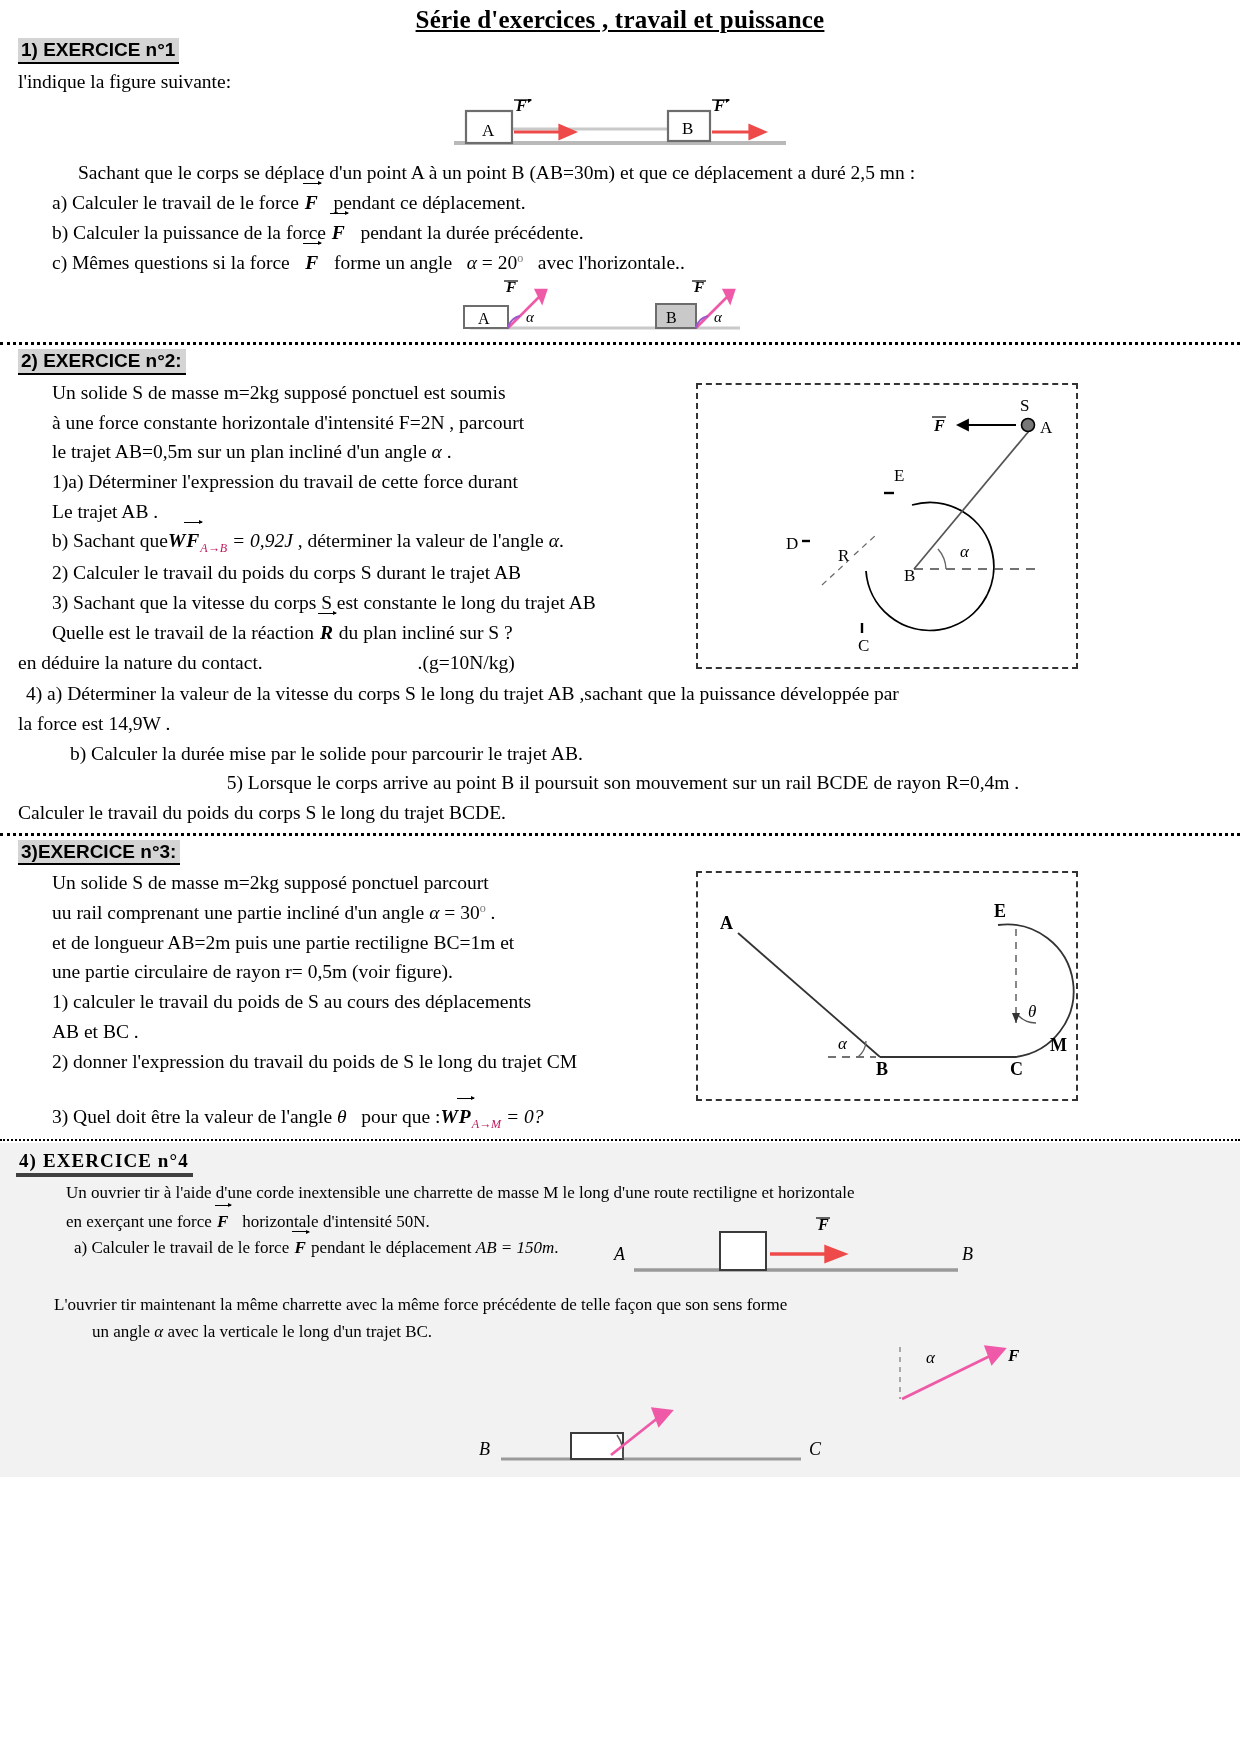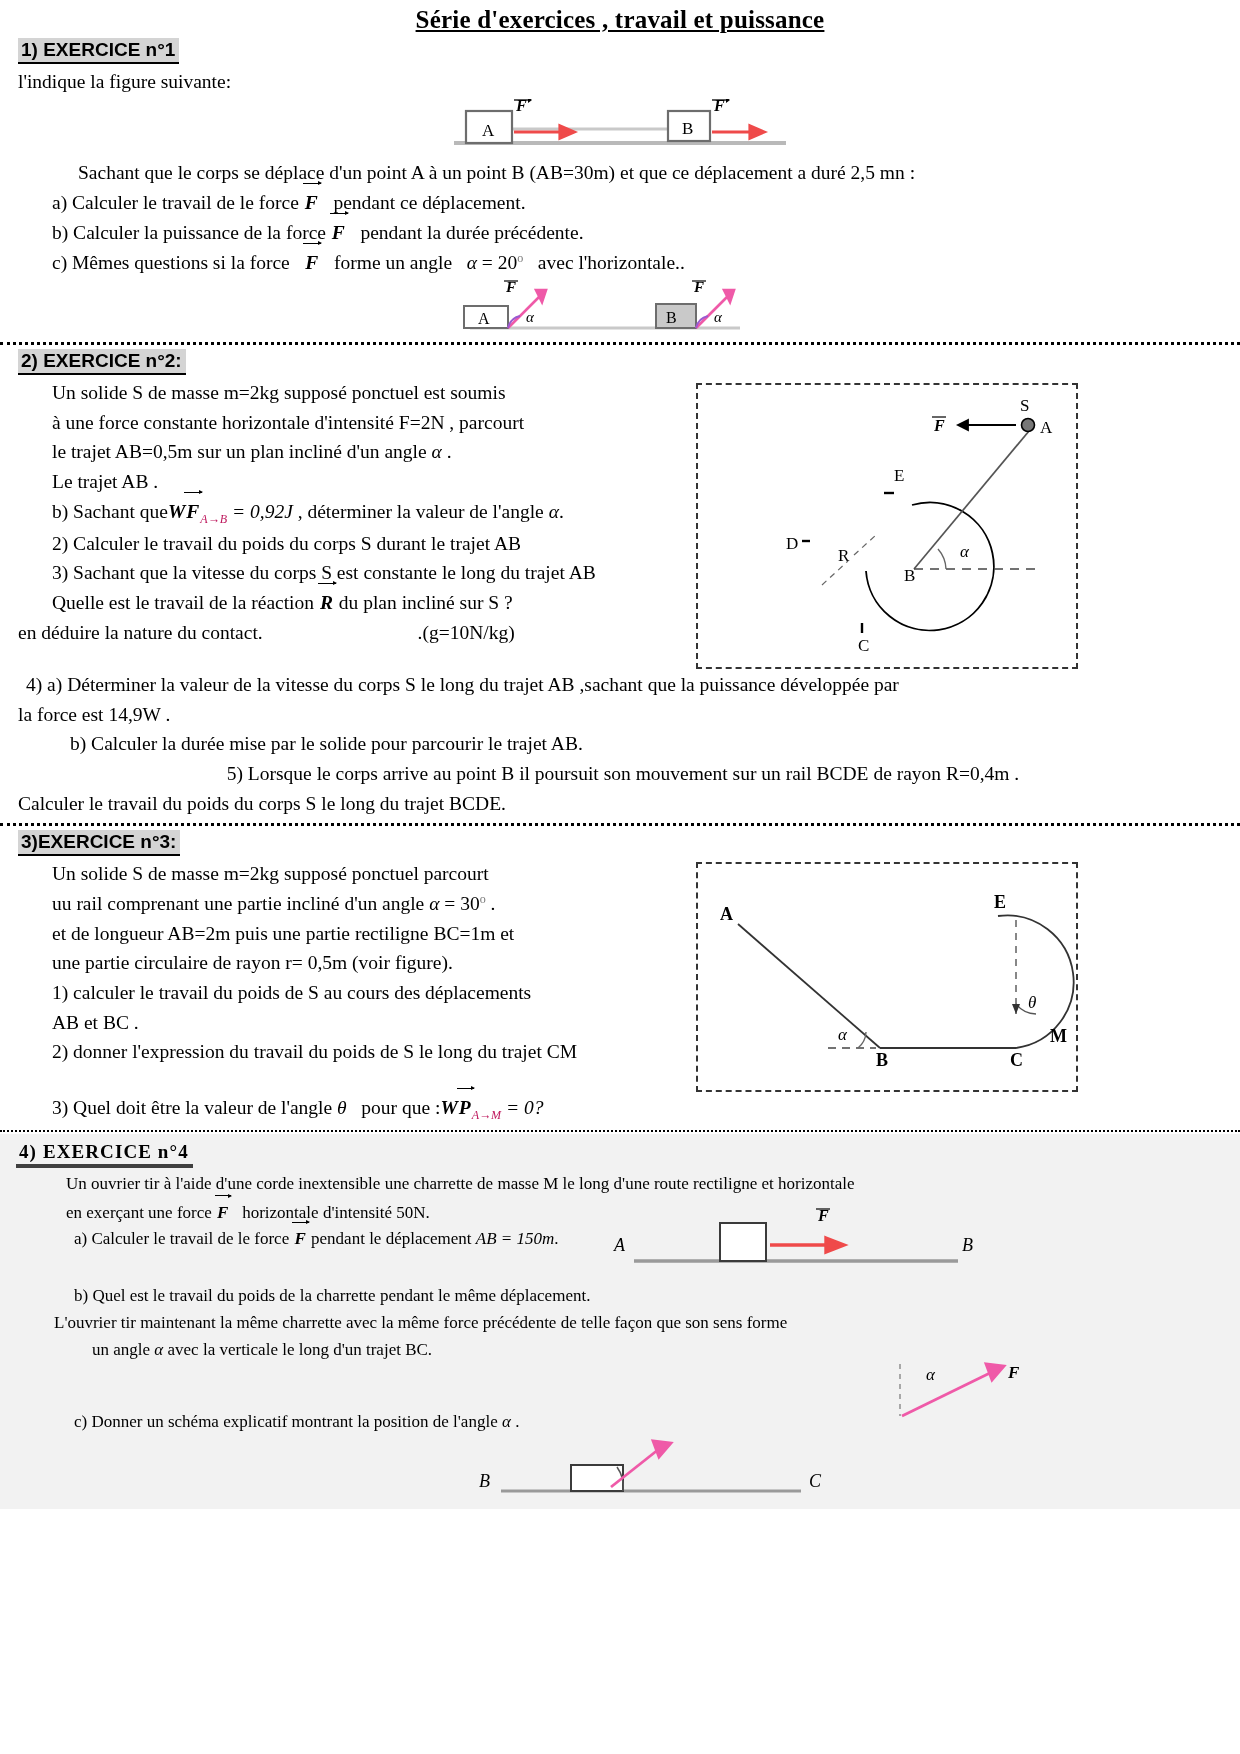--- a/index.html
+++ b/index.html
@@ -173,20 +173,21 @@
 
     <div class="row">
       <div class="col-text blk txt" style="width:660px;">
         <p class="line ind1">Un solide S de masse m=2kg supposé ponctuel est soumis</p>
         <p class="line ind1">à une force constante horizontale d'intensité F=2N , parcourt</p>
         <p class="line ind1">
           <span>le trajet AB=0,5m sur un plan incliné d'un angle</span>
           <span class="gk">α</span>
           <span>.</span>
         </p>
+        <p class="line ind1">1)a) Déterminer l'expression du travail de cette force durant</p>
         <p class="line ind1">Le trajet AB .</p>
         <p class="line ind1">
           <span>b) Sachant que</span><span class="gk" style="font-weight:bold;">W</span><span class="vec">F</span><span class="sub">A→B</span>
           <span class="gk">= 0,92J</span>
           <span>, déterminer la valeur de l'angle</span>
           <span class="gk">α</span><span>.</span>
         </p>
         <p class="line ind1">2) Calculer le travail du poids du corps S durant le trajet AB</p>
         <p class="line ind1">3) Sachant que la vitesse du corps S est constante le long du trajet AB</p>
         <p class="line ind1">
@@ -347,45 +348,39 @@
               <polygon points="214,39 232,46 214,53"></polygon>
             </g>
             <text x="2" y="52" font-family="Liberation Serif, serif" font-size="18" font-style="italic">A</text>
             <text x="350" y="52" font-family="Liberation Serif, serif" font-size="18" font-style="italic">B</text>
             <text x="206" y="22" font-family="Liberation Serif, serif" font-size="16" font-style="italic" font-weight="bold">F</text>
             <line x1="204" y1="10" x2="218" y2="10" stroke="#000" stroke-width="1.2"></line>
           </svg>
         </div>
       </div>
 
-      <p class="line ind1">b) Quel est le travail du poids de la charrette pendant le même déplacement.</p>
       <p class="line" style="padding-left:14px;">L'ouvrier tir maintenant la même charrette avec la même force précédente de telle façon que son sens forme</p>
       <p class="line ind2">
         <span>un angle</span>
         <span class="gk">α</span>
         <span>avec la verticale le long d'un trajet BC.</span>
       </p>
 
       <div style="display:flex;justify-content:flex-end;padding-right:150px;margin-top:-2px;">
         <svg width="230" height="58" viewBox="0 0 230 58">
           <g stroke="#ef5aa8" stroke-width="2.8" fill="#ef5aa8">
             <line x1="60" y1="54" x2="150" y2="10"></line>
             <polygon points="144,2 162,4 150,18"></polygon>
           </g>
           <line x1="58" y1="2" x2="58" y2="54" stroke="#777" stroke-width="1.2" stroke-dasharray="5,5"></line>
           <text x="84" y="18" font-family="Liberation Serif, serif" font-size="17" font-style="italic">α</text>
           <text x="166" y="16" font-family="Liberation Serif, serif" font-size="17" font-style="italic" font-weight="bold">F</text>
         </svg>
       </div>
 
-      <p class="line ind1" style="margin-top:-10px;">
-        <span>c) Donner un schéma explicatif montrant la position de l'angle</span>
-        <span class="gk">α</span>
-        <span>.</span>
-      </p>
 
       <div style="display:flex;justify-content:center;padding-left:60px;margin-top:2px;">
         <svg width="400" height="62" viewBox="0 0 400 62">
           <line x1="40" y1="54" x2="340" y2="54" stroke="#9a9a9a" stroke-width="3"></line>
           <rect x="110" y="28" width="52" height="26" fill="#fff" stroke="#3b3b3b" stroke-width="2"></rect>
           <path d="M162,54 A34,34 0 0,0 156,30" fill="none" stroke="#555" stroke-width="1.5"></path>
           <g stroke="#ef5aa8" stroke-width="2.8" fill="#ef5aa8">
             <line x1="150" y1="50" x2="198" y2="12"></line>
             <polygon points="192,4 210,6 198,20"></polygon>
           </g>

